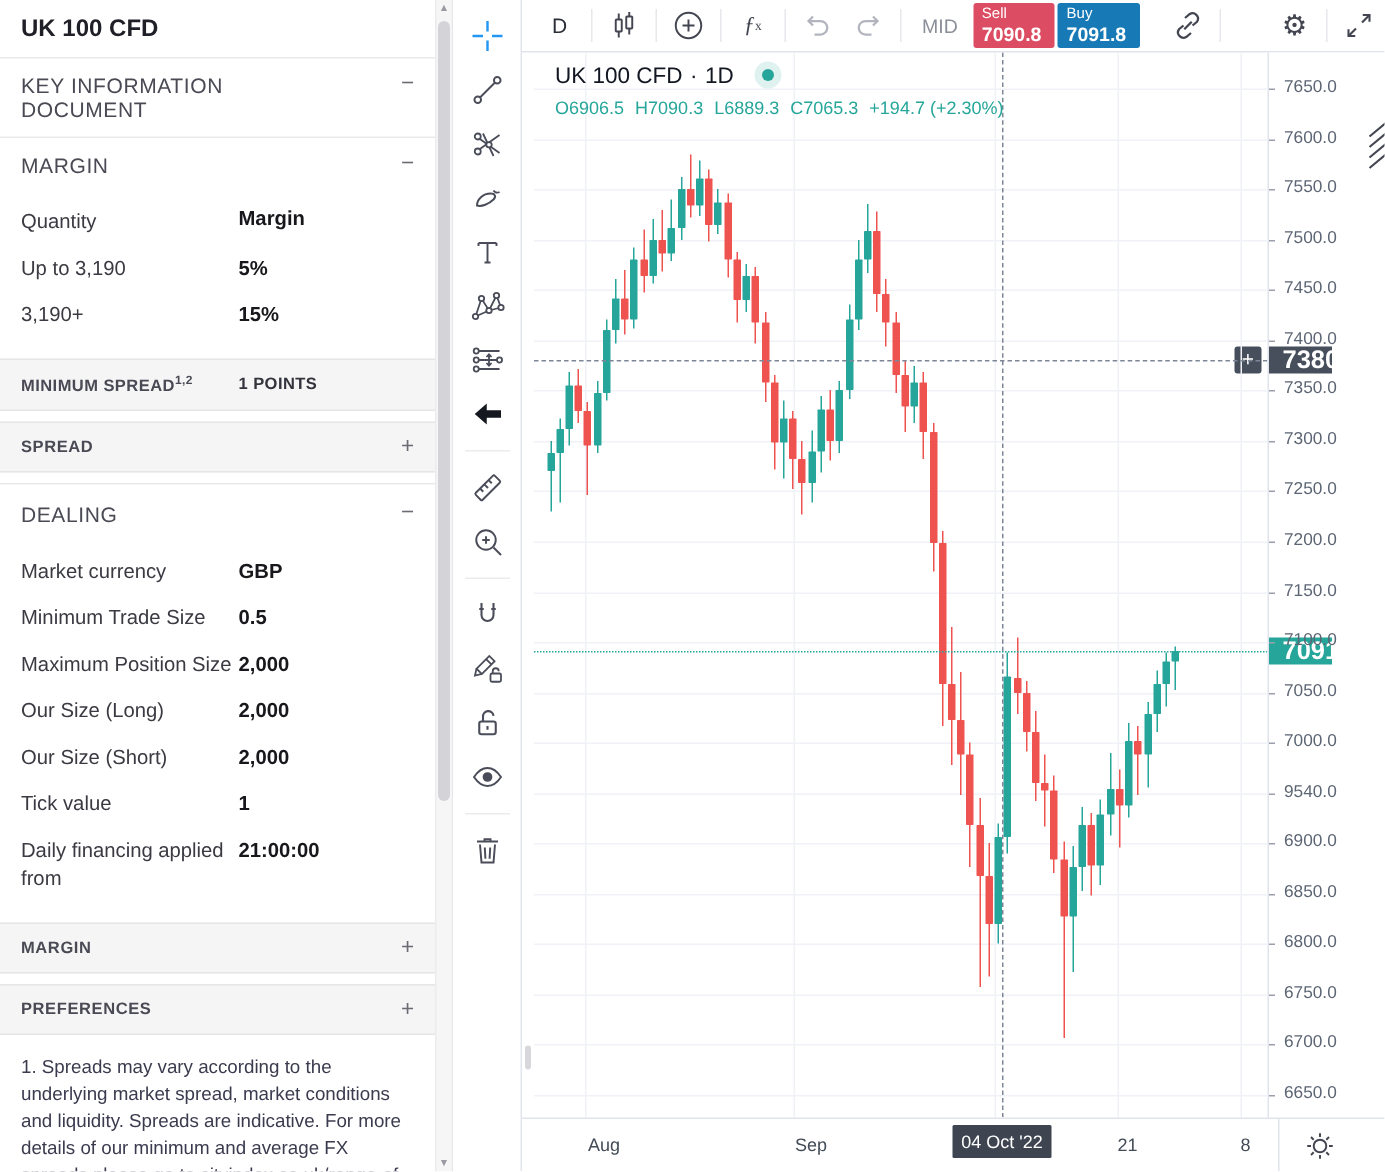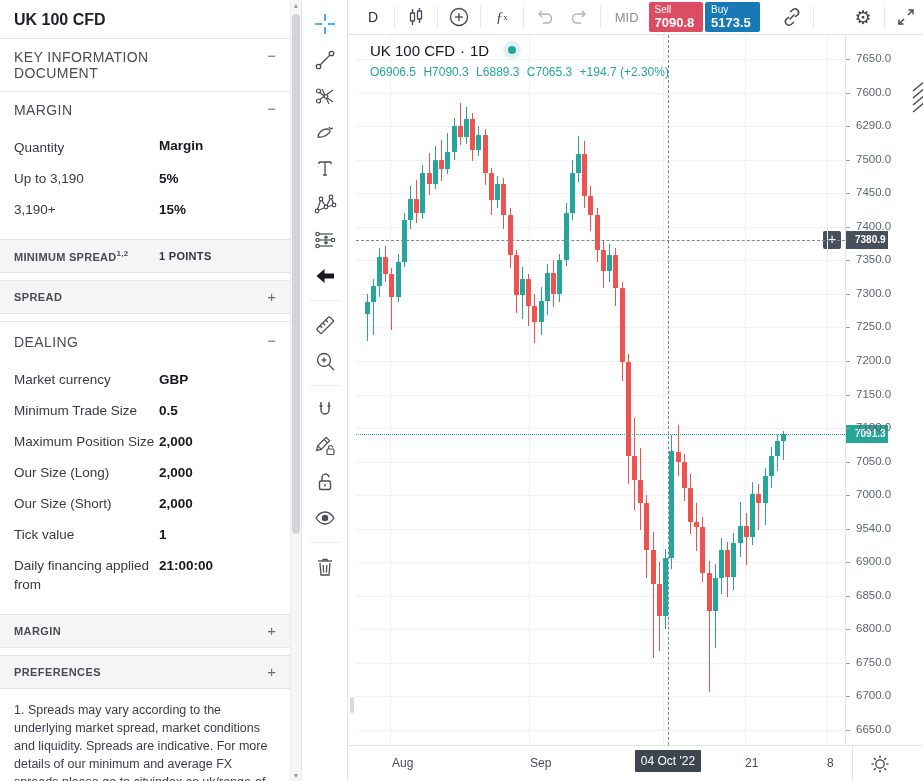--- a/index.html
+++ b/index.html
@@ -64,21 +64,21 @@
   .candle-body { position:absolute; width:5px; border-radius:0.5px; }
   .cross-v { position:absolute; top:0; bottom:0; width:0; border-left:1px dashed #7d8697; }
   .cross-h { position:absolute; left:0; right:0; height:0; border-top:1px dashed #7d8697; }
   .last-line { position:absolute; left:0; right:0; height:0; border-top:1.5px dotted #26a69a; }
   .plus-btn { position:absolute; width:18px; height:18px; background:#474f5c; border-radius:2px; color:#fff;
     font-size:14px; line-height:16px; text-align:center; cursor:pointer; }
 
   .price-axis { width:78px; border-left:1px solid #e0e3eb; position:relative; background:#fff; }
   .pa-label { position:absolute; left:10px; font-size:11.5px; color:#5c6573; }
   .pa-tick { position:absolute; left:0; width:4px; height:1px; background:#9aa0ab; }
-  .pa-badge { position:absolute; left:0; width:42px; height:18px; color:#fff; font-size:10px; font-weight:bold;
+  .pa-badge { position:absolute; left:0; width:42px; height:18px; color:#fff; font-size:17px; font-weight:bold;
     line-height:18px; padding-left:9px; }
   .edge-icon { position:absolute; right:-4px; top:44px; }
 
   .time-axis { height:36px; border-top:1px solid #e0e3eb; position:relative; background:#fff; }
   .ta-label { position:absolute; top:10px; font-size:12px; color:#434c57; }
   .ta-badge { position:absolute; top:4px; width:66px; height:22px; background:#3e4551; color:#fff; font-size:12px;
     line-height:22px; text-align:center; border-radius:1px; }
   .ta-corner { position:absolute; right:0; top:0; bottom:0; width:71px; border-left:1px solid #e0e3eb;
     display:flex; align-items:center; }
   .ta-corner svg { margin-left:16px; }
@@ -359,21 +359,21 @@
           </svg>
       </div>
       <div class="tb-sep"></div>
       <div class="mid">MID</div>
       <div class="trade-btn" style="background:#dc4d63">
         <div class="tl">Sell</div>
         <div class="tp">7090.8</div>
       </div>
       <div class="trade-btn" style="background:#1779b5">
         <div class="tl">Buy</div>
-        <div class="tp">5173.5</div>
+        <div class="tp">7091.8</div>
       </div>
       <div style="width:14px"></div>
       <div class="tb-btn">
         <svg width="24" height="24" viewBox="0 0 24 24" fill="none" stroke="#434651" stroke-width="1.5">
             <path d="M10 7 L13 4.5 a3.6 3.6 0 0 1 5 5 L15 12"></path>
             <path d="M14 17 L11 19.5 a3.6 3.6 0 0 1 -5 -5 L9 12"></path>
             <line x1="9.5" y1="14.5" x2="14.5" y2="9.5"></line>
           </svg>
       </div>
       <div class="tb-sep"></div>
@@ -590,21 +590,21 @@
               <line x1="2" y1="19" x2="14" y2="9"></line>
               <line x1="2" y1="26" x2="14" y2="16"></line>
               <line x1="2" y1="33" x2="14" y2="23"></line>
             </svg>
         </div>
       <div class="pa-tick" style="top: 24px;"></div>
           <div class="pa-label" style="top: 17px;">7650.0</div>
           <div class="pa-tick" style="top: 57.55px;"></div>
           <div class="pa-label" style="top: 50.55px;">7600.0</div>
           <div class="pa-tick" style="top: 91.1px;"></div>
-          <div class="pa-label" style="top: 84.1px;">6290.0</div>
+          <div class="pa-label" style="top: 84.1px;">7550.0</div>
           <div class="pa-tick" style="top: 124.65px;"></div>
           <div class="pa-label" style="top: 117.65px;">7500.0</div>
           <div class="pa-tick" style="top: 158.2px;"></div>
           <div class="pa-label" style="top: 151.2px;">7450.0</div>
           <div class="pa-tick" style="top: 191.75px;"></div>
           <div class="pa-label" style="top: 184.75px;">7400.0</div>
           <div class="pa-tick" style="top: 225.3px;"></div>
           <div class="pa-label" style="top: 218.3px;">7350.0</div>
           <div class="pa-tick" style="top: 258.85px;"></div>
           <div class="pa-label" style="top: 251.85px;">7300.0</div>

